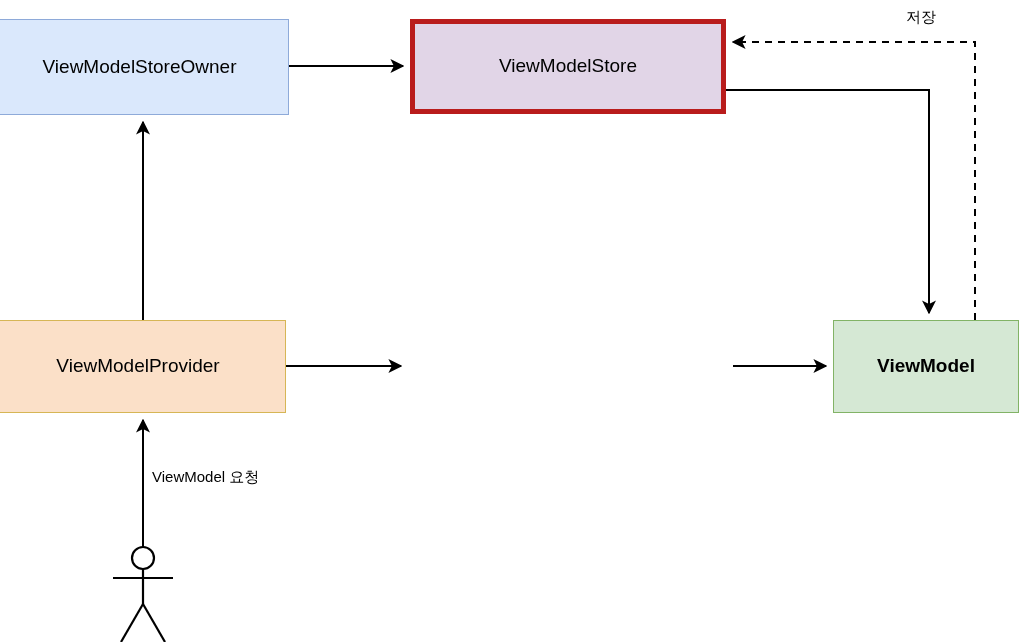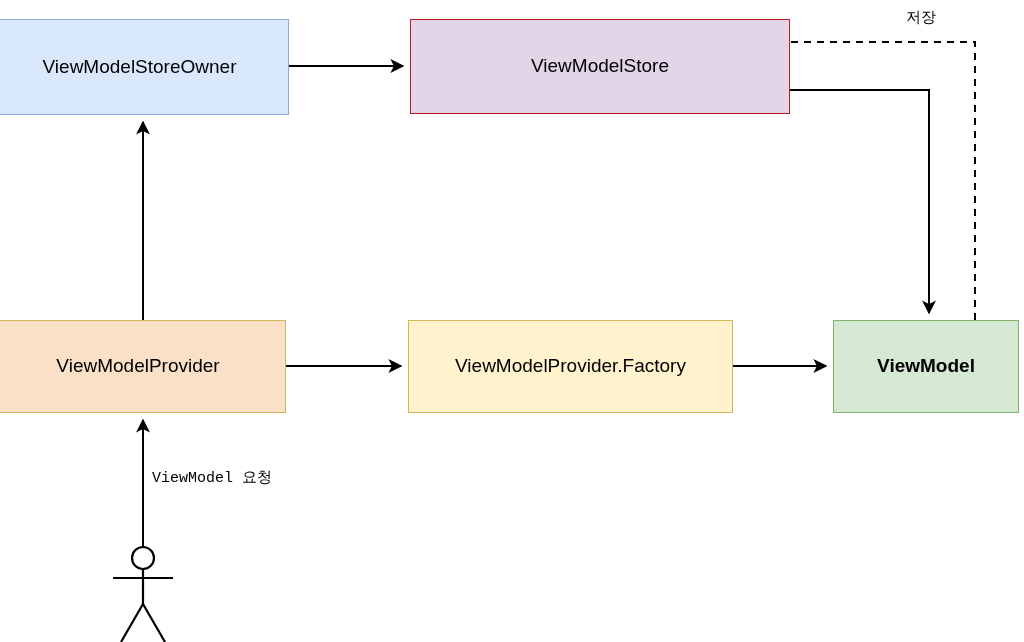--- a/index.html
+++ b/index.html
@@ -32,24 +32,24 @@
     left: -10px;
     top: 19px;
     width: 299px;
     height: 96px;
     background: #dae8fc;
     border: 1px solid #8eaad9;
   }
   .node-store {
     left: 410px;
     top: 19px;
-    width: 380px;
+    width: 316px;
     height: 95px;
     background: #e1d5e7;
-    border: 1px solid #b91c1c;
+    border: 5px solid #b91c1c;
   }
   .node-provider {
     left: -10px;
     top: 320px;
     width: 296px;
     height: 93px;
     background: #fbe0c8;
     border: 1px solid #d6b656;
   }
   .node-factory {
@@ -67,21 +67,20 @@
     height: 93px;
     background: #d5e8d4;
     border: 1px solid #82b366;
     font-weight: bold;
   }
   .edge-label {
     position: absolute;
     font-size: 15px;
     color: #000000;
     white-space: nowrap;
-    font-family: Liberation Mono, monospace;
   }
   .label-save {
     left: 906px;
     top: 8px;
   }
   .label-request {
     left: 152px;
     top: 468px;
   }
   svg.edges {
@@ -149,23 +148,20 @@
   </div>
 
   <div class="node node-store">
     <span>ViewModelStore</span>
   </div>
 
   <div class="node node-provider">
     <span>ViewModelProvider</span>
   </div>
 
-  <div class="node node-factory">
-    <span>ViewModelProvider.Factory</span>
-  </div>
 
   <div class="node node-viewmodel">
     <span>ViewModel</span>
   </div>
 
   <div class="edge-label label-save">저장</div>
 
   <div class="edge-label label-request">ViewModel 요청</div>
 
 </div>

